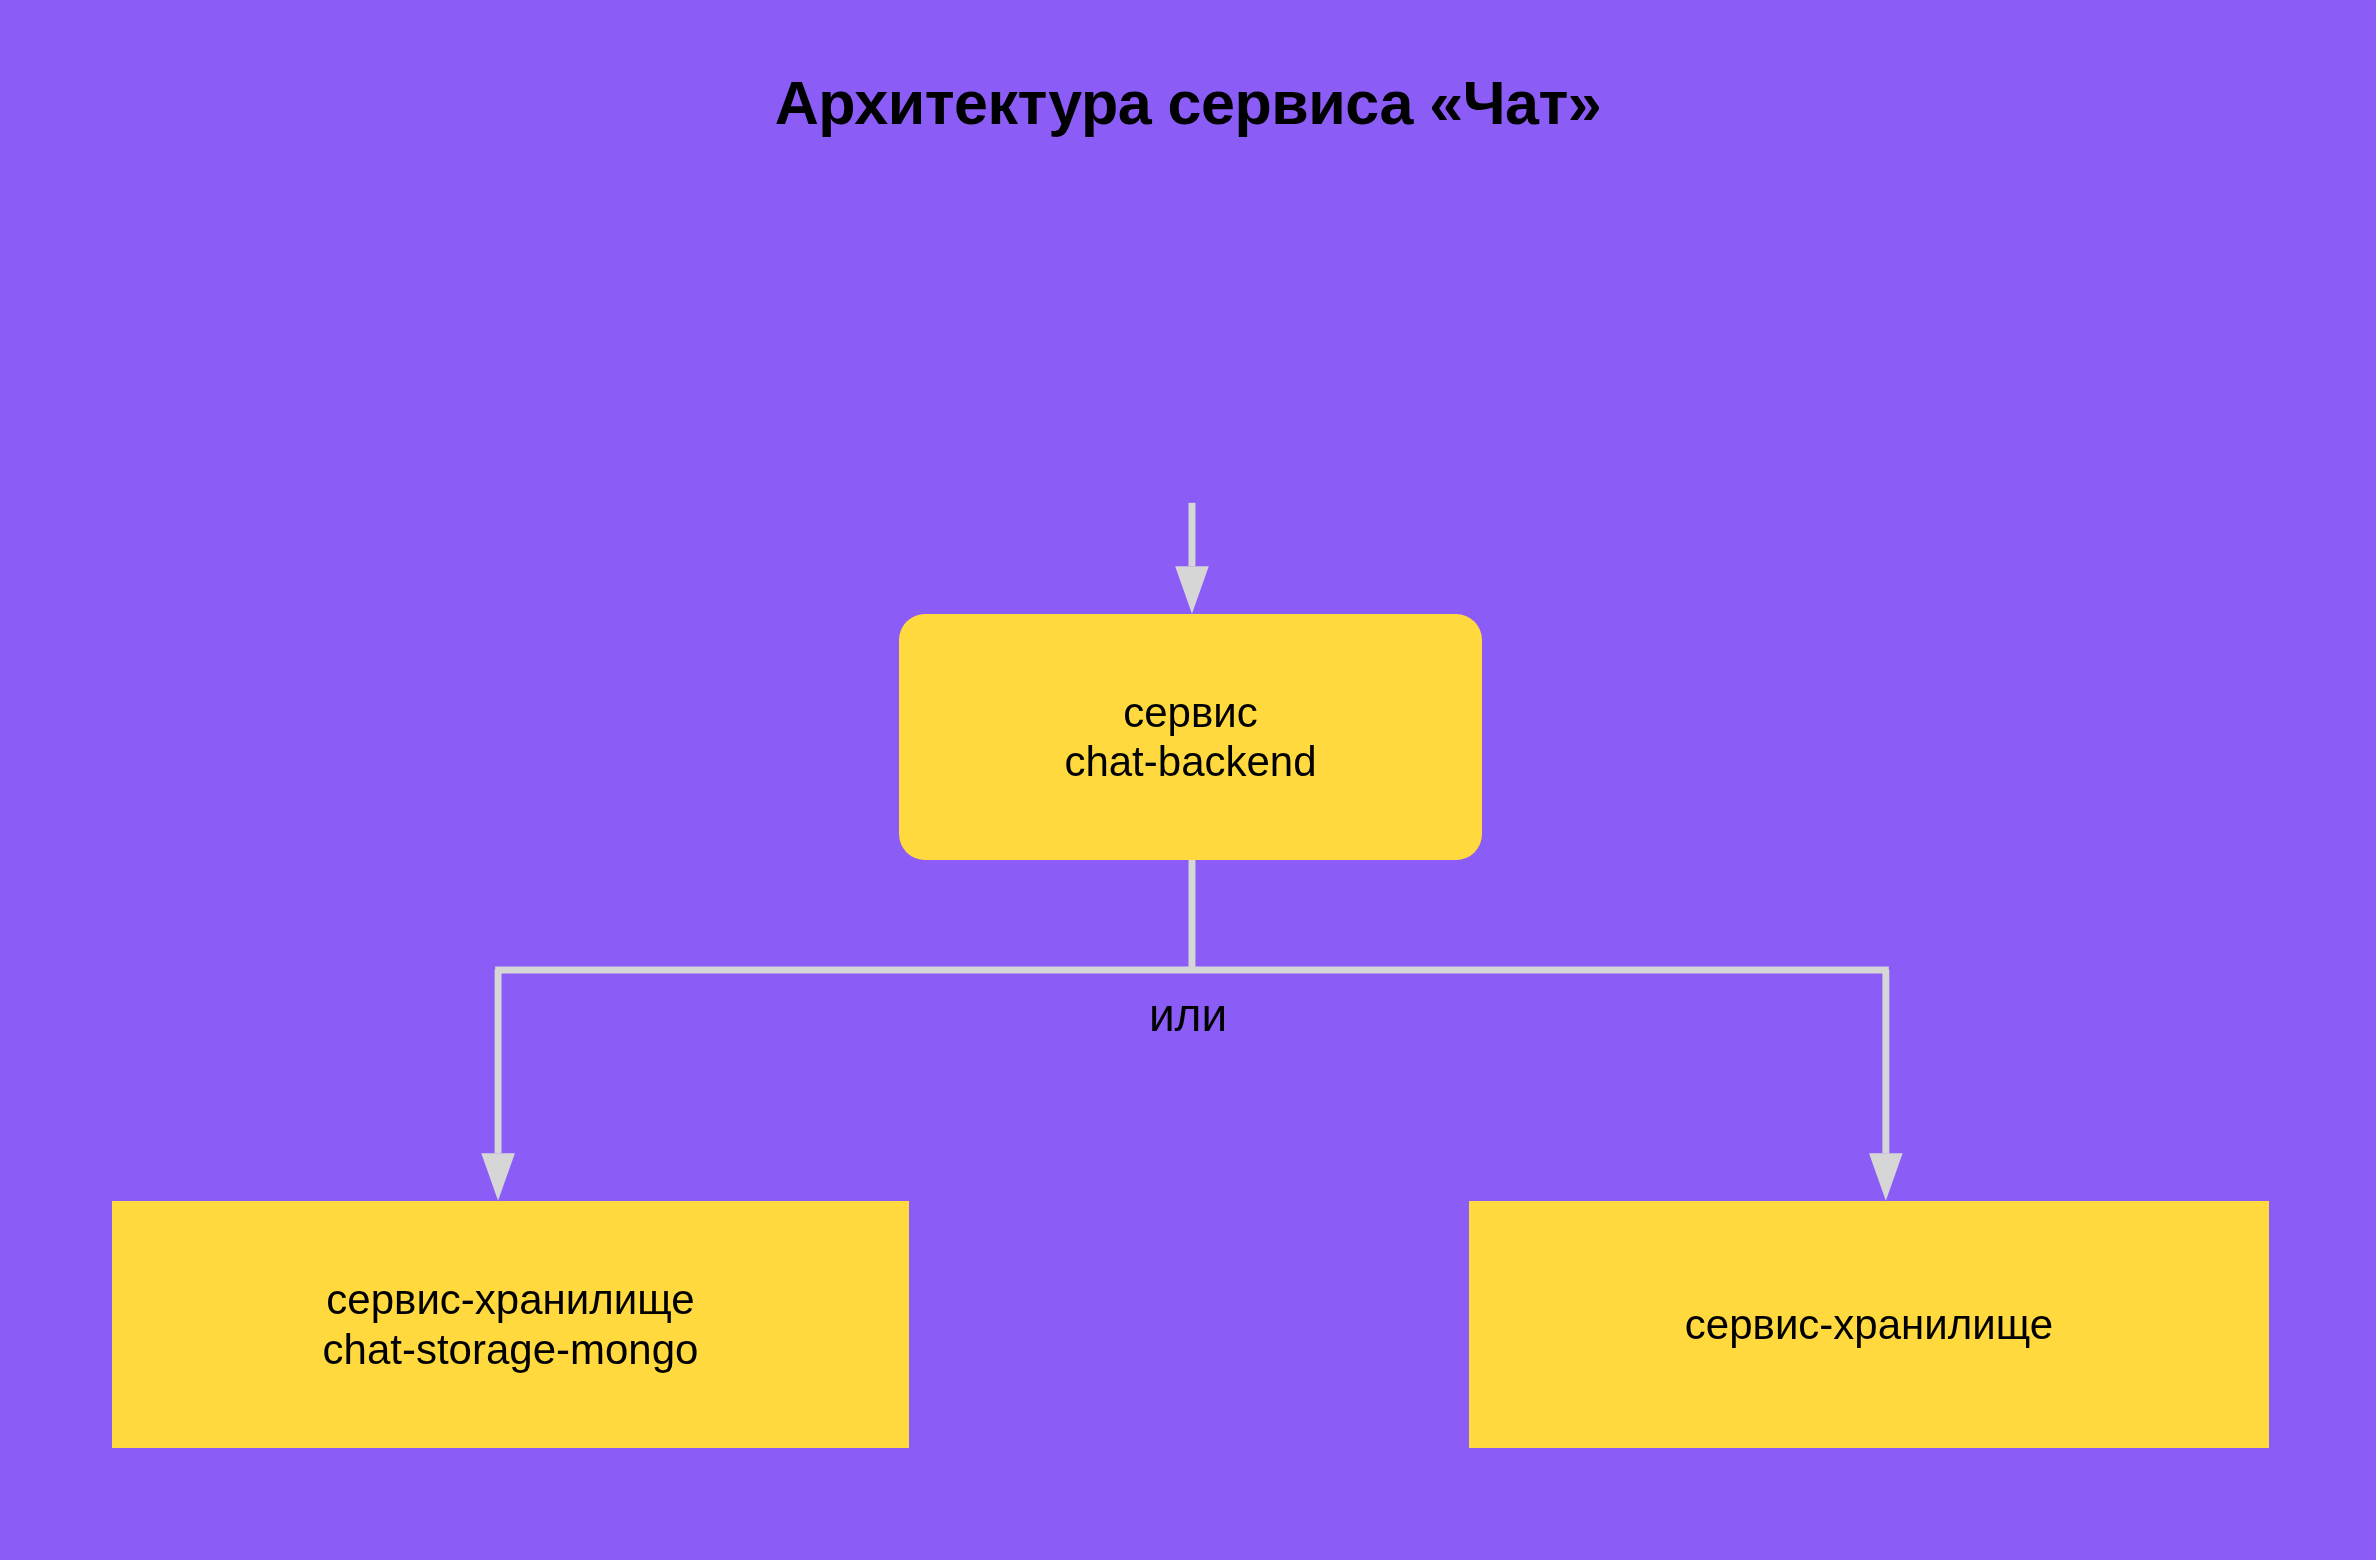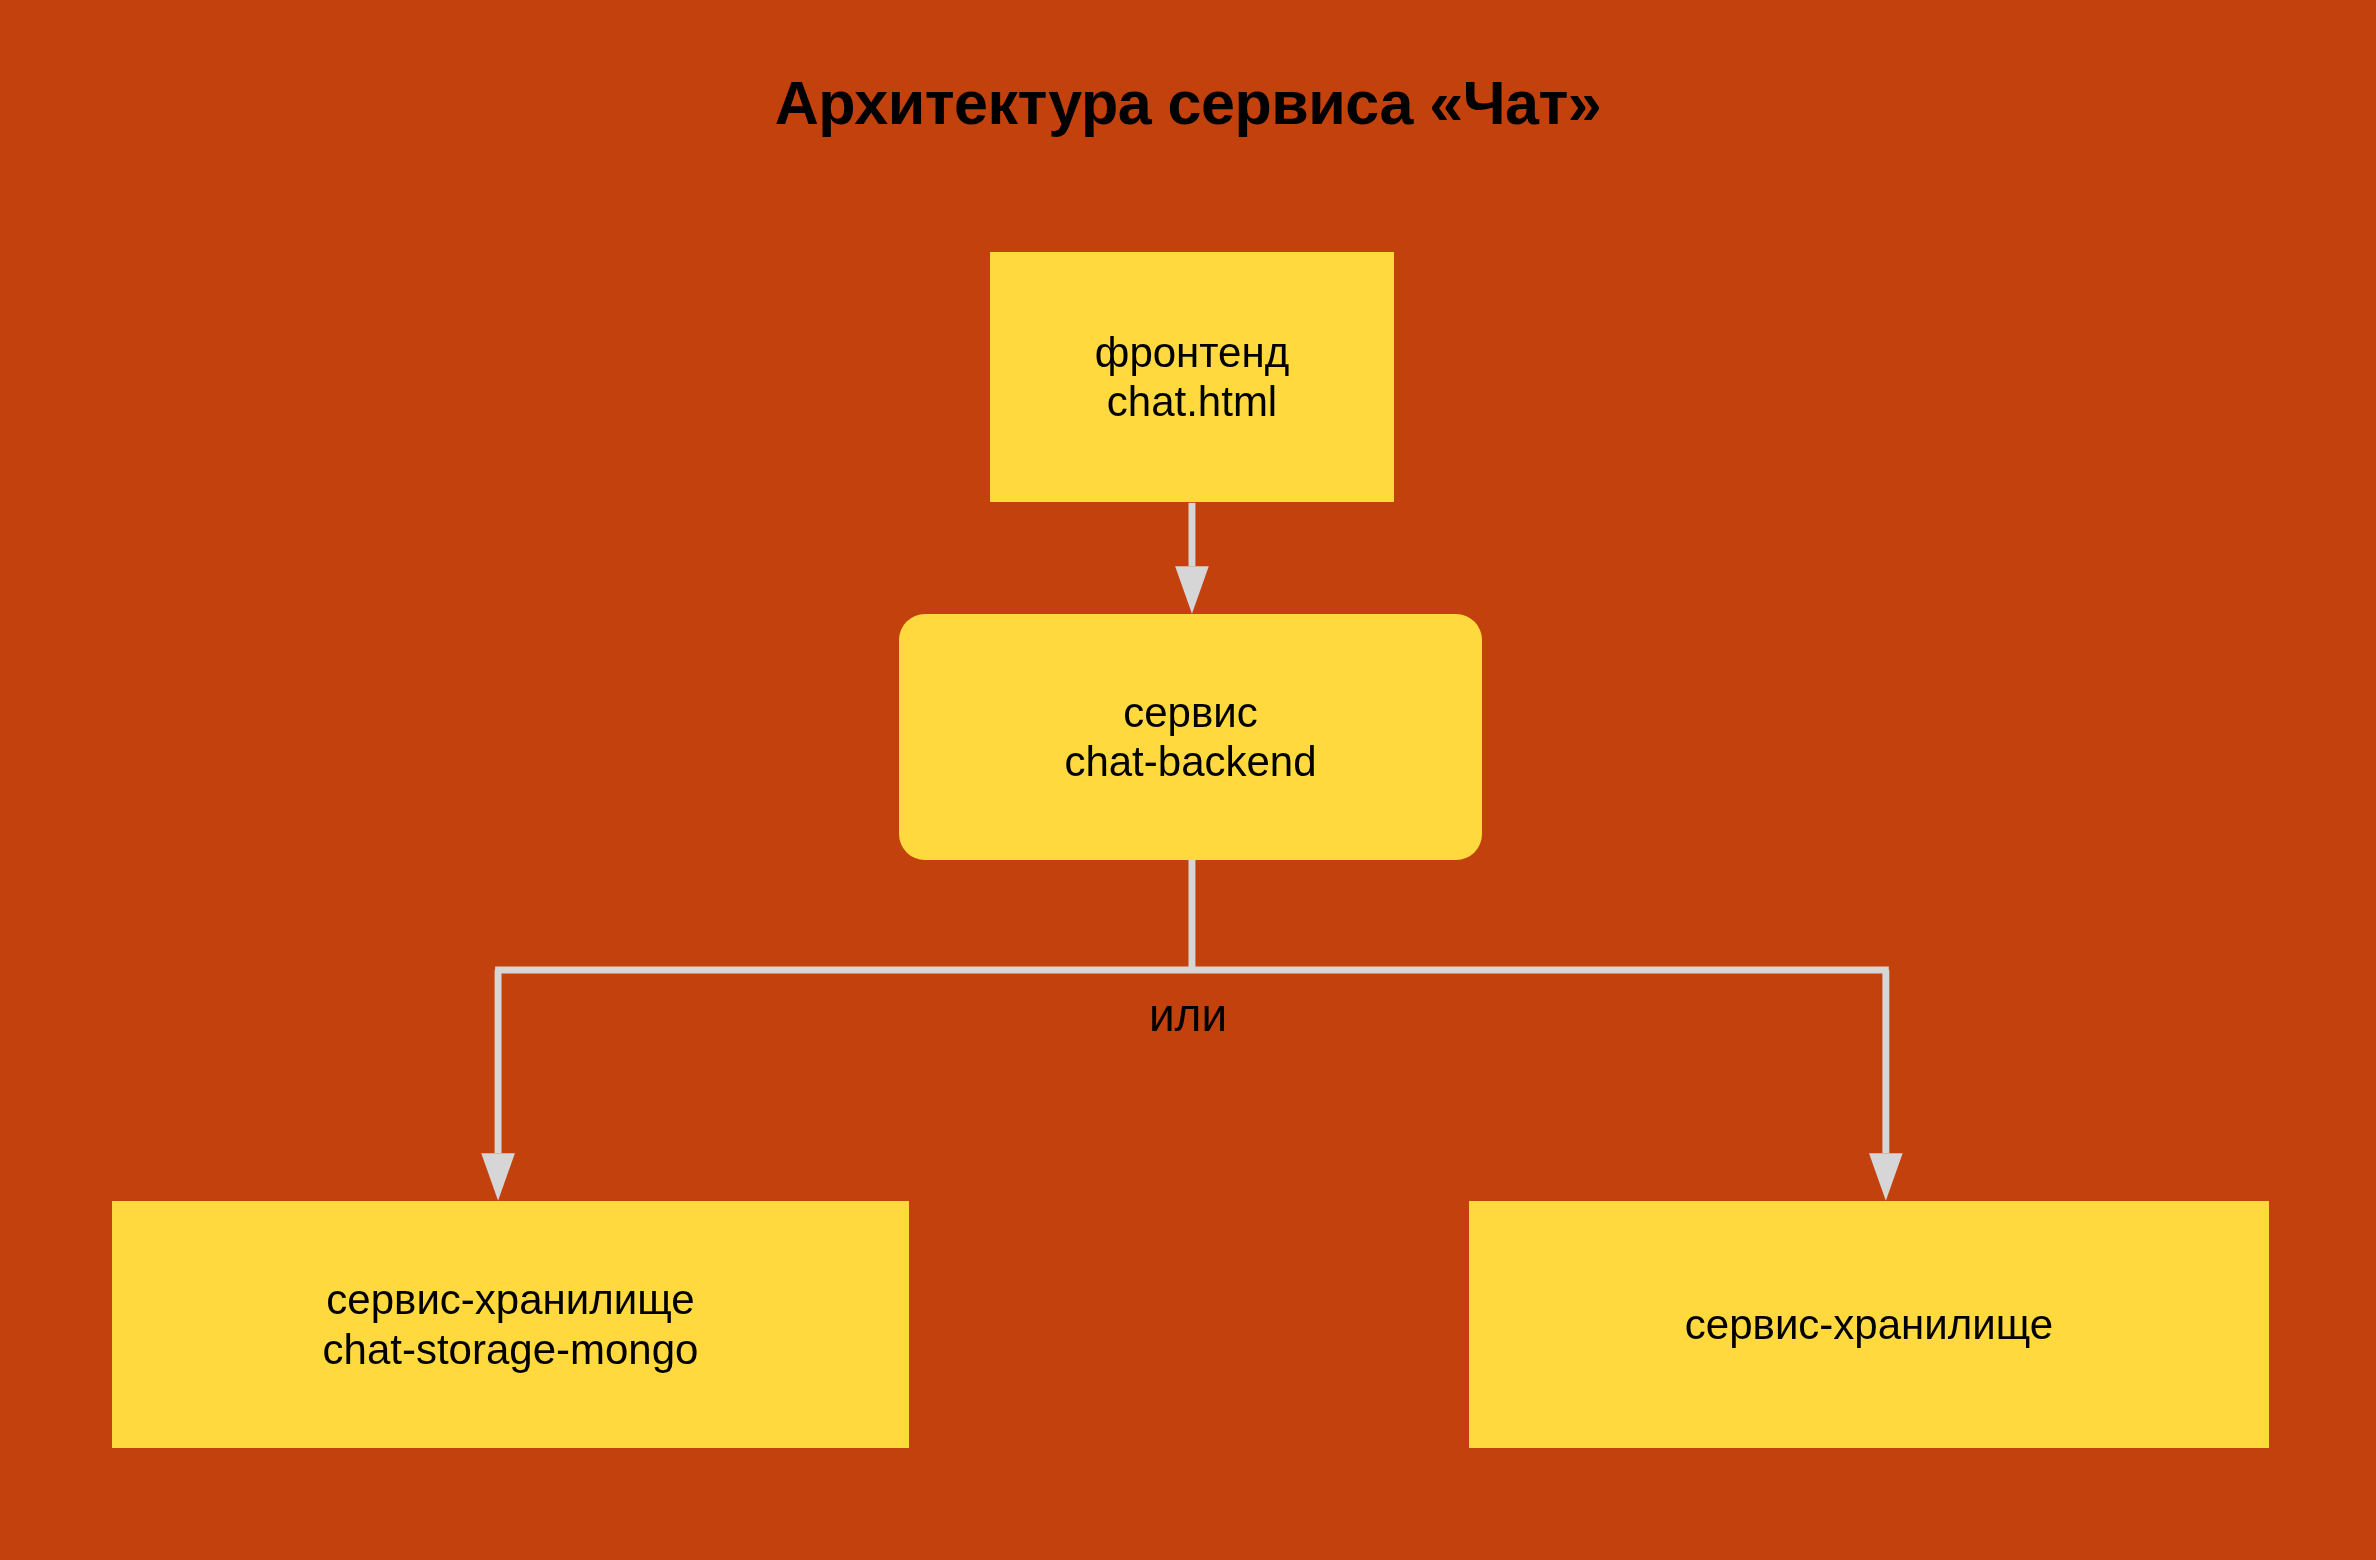--- a/index.html
+++ b/index.html
@@ -8,21 +8,21 @@
     padding: 0;
     background: #ffffff;
   }
   body {
     font-family: "Liberation Sans", "DejaVu Sans", sans-serif;
   }
   #canvas {
     position: relative;
     width: 2376px;
     height: 1560px;
-    background: #c2410c;
+    background: #8b5cf6;
     overflow: hidden;
   }
   #edge-layer {
     position: absolute;
     left: 0;
     top: 0;
     width: 2376px;
     height: 1560px;
     pointer-events: none;
   }
@@ -118,24 +118,20 @@
     </g>
 
     <g>
       <line x1="1905" y1="980" x2="1905" y2="1165" stroke="#D6D6D6" stroke-width="7"></line>
       <polygon points="1888,1165 1922,1165 1905,1213" fill="#D6D6D6"></polygon>
     </g>
   </svg>
 
   <div class="branch-label">или</div>
 
-  <div class="node-box" id="node-frontend">
-    <span class="node-line">фронтенд</span>
-    <span class="node-line">chat.html</span>
-  </div>
 
   <div class="node-box" id="node-backend">
     <span class="node-line">сервис</span>
     <span class="node-line">chat-backend</span>
   </div>
 
   <div class="node-box" id="node-storage-mongo">
     <span class="node-line">сервис-хранилище</span>
     <span class="node-line">chat-storage-mongo</span>
   </div>

